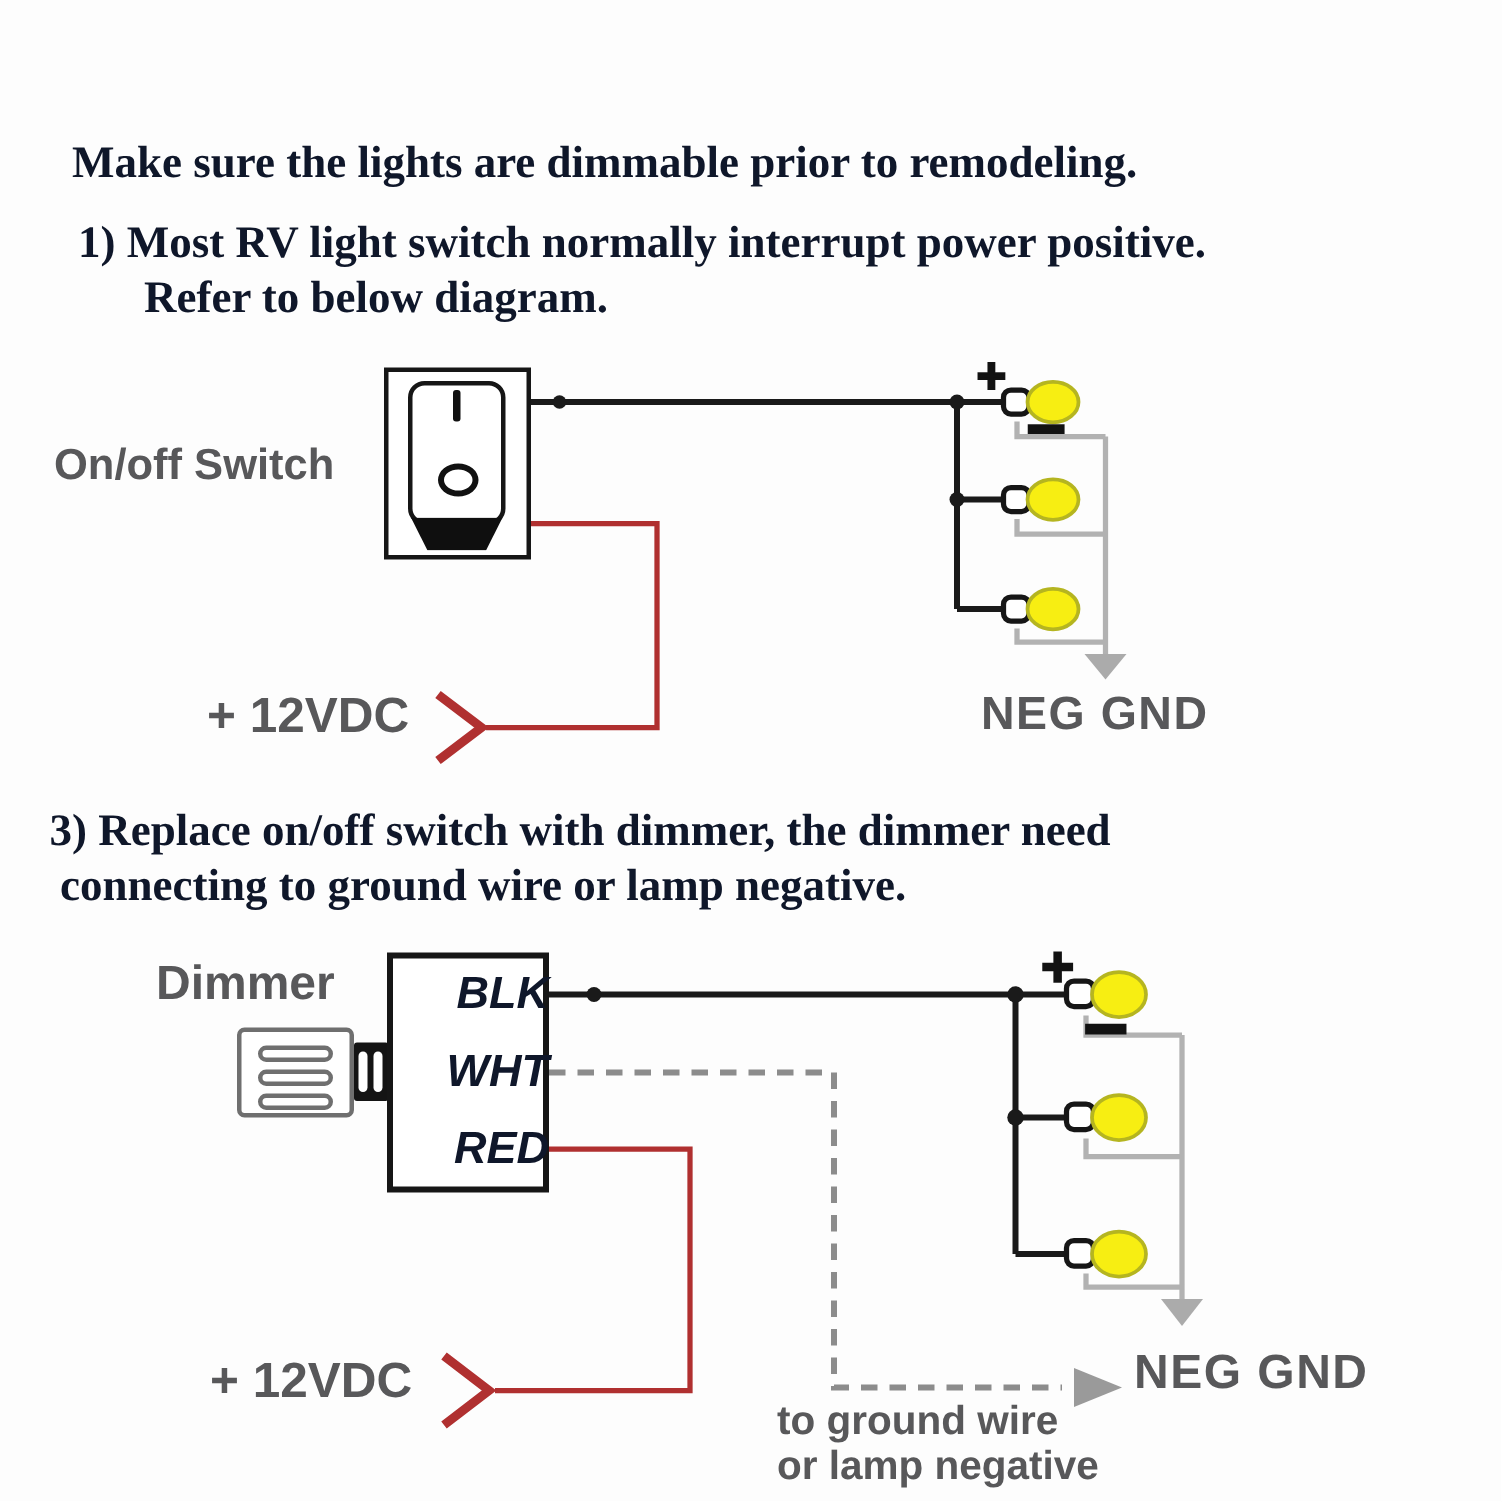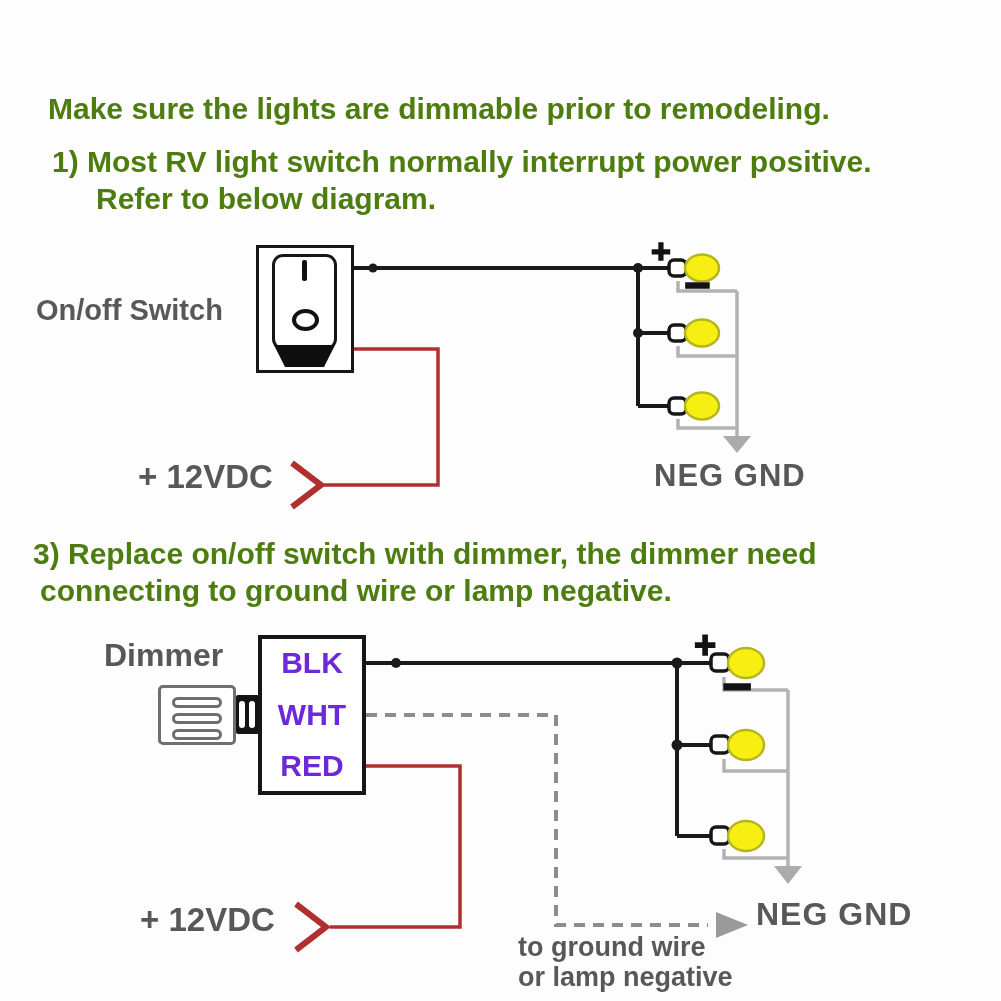--- a/index.html
+++ b/index.html
@@ -3,37 +3,37 @@
 <meta charset="utf-8">
 <style>
   html,body{margin:0;padding:0;background:#ffffff;}
   .page{
     position:relative;width:1001px;height:1001px;background:#fdfdfd;
     font-family:"Liberation Sans", sans-serif;overflow:hidden;
   }
   svg.wires{position:absolute;left:0;top:0;width:1001px;height:1001px;}
   .txt{position:absolute;font-weight:bold;white-space:nowrap;line-height:1;}
   .title{left:0;top:14px;width:100%;text-align:center;font-size:46px;color:#1e1e1e;letter-spacing:.5px;}
-  .body{font-size:30px;color:#4d7c0f;}
+  .body{font-size:30px;color:#0f172a;font-family:Liberation Serif, serif;}
   .glabel{color:#58585a;}
   .sym{color:#121212;-webkit-text-stroke:1.5px #121212;}
   
   .sw-box{position:absolute;left:256px;top:245px;width:98px;height:128px;border:3px solid #161616;background:#fff;box-sizing:border-box;}
   .sw-rocker{position:absolute;left:272px;top:254px;width:65px;height:96px;border:3px solid #161616;border-radius:11px;background:#fff;box-sizing:border-box;}
   .sw-base{position:absolute;left:272px;top:345px;width:65px;height:22px;background:#0f0f0f;
     -webkit-clip-path:polygon(3% 0,97% 0,80% 100%,20% 100%);clip-path:polygon(3% 0,97% 0,80% 100%,20% 100%);}
   .sw-on{position:absolute;left:302px;top:260px;width:5px;height:21px;background:#111;border-radius:2px;}
   .sw-off{position:absolute;left:292px;top:309px;width:27px;height:22px;border:4px solid #111;border-radius:50%;background:#fff;box-sizing:border-box;}
   
   .knob{position:absolute;left:158px;top:685px;width:78px;height:60px;border:3px solid #6f6f6f;border-radius:5px;background:#fff;box-sizing:border-box;}
   .knob .slot{position:absolute;left:11px;width:50px;height:11px;border:3px solid #6f6f6f;border-radius:6px;background:#fff;box-sizing:border-box;}
   .shaft{position:absolute;left:236px;top:695px;width:23px;height:39px;background:#141414;border-radius:2px;}
   .shaft .rib{position:absolute;top:6px;width:6px;height:27px;background:#fff;border-radius:3px;}
   .dim-box{position:absolute;left:258px;top:635px;width:108px;height:160px;border:4px solid #161616;background:#fff;box-sizing:border-box;}
-  .wire-lab{position:absolute;left:258px;width:108px;text-align:center;font-weight:bold;font-size:30px;line-height:36px;color:#6d28d9;white-space:nowrap;}
+  .wire-lab{position:absolute;left:258px;width:108px;text-align:right;font-weight:bold;font-size:30px;line-height:36px;color:#0f172a;white-space:nowrap;font-style:italic;}
 </style>
 </head>
 <body>
 
 <div class="page">
 
   <svg class="wires" viewBox="0 0 1001 1001">
 
     <g>
       <path d="M353 268 H672 M638 268 V406 M638 333 H672 M638 406 H672" fill="none" stroke="#1a1a1a" stroke-width="4"></path>

